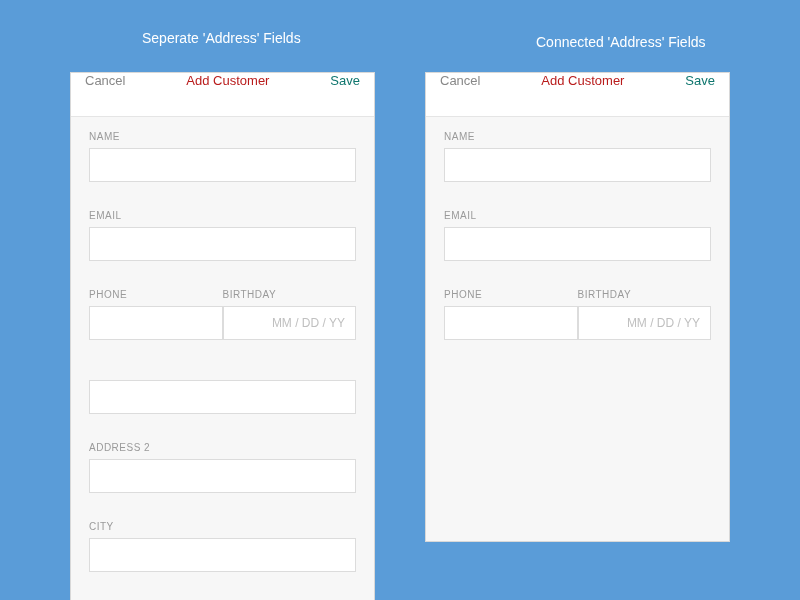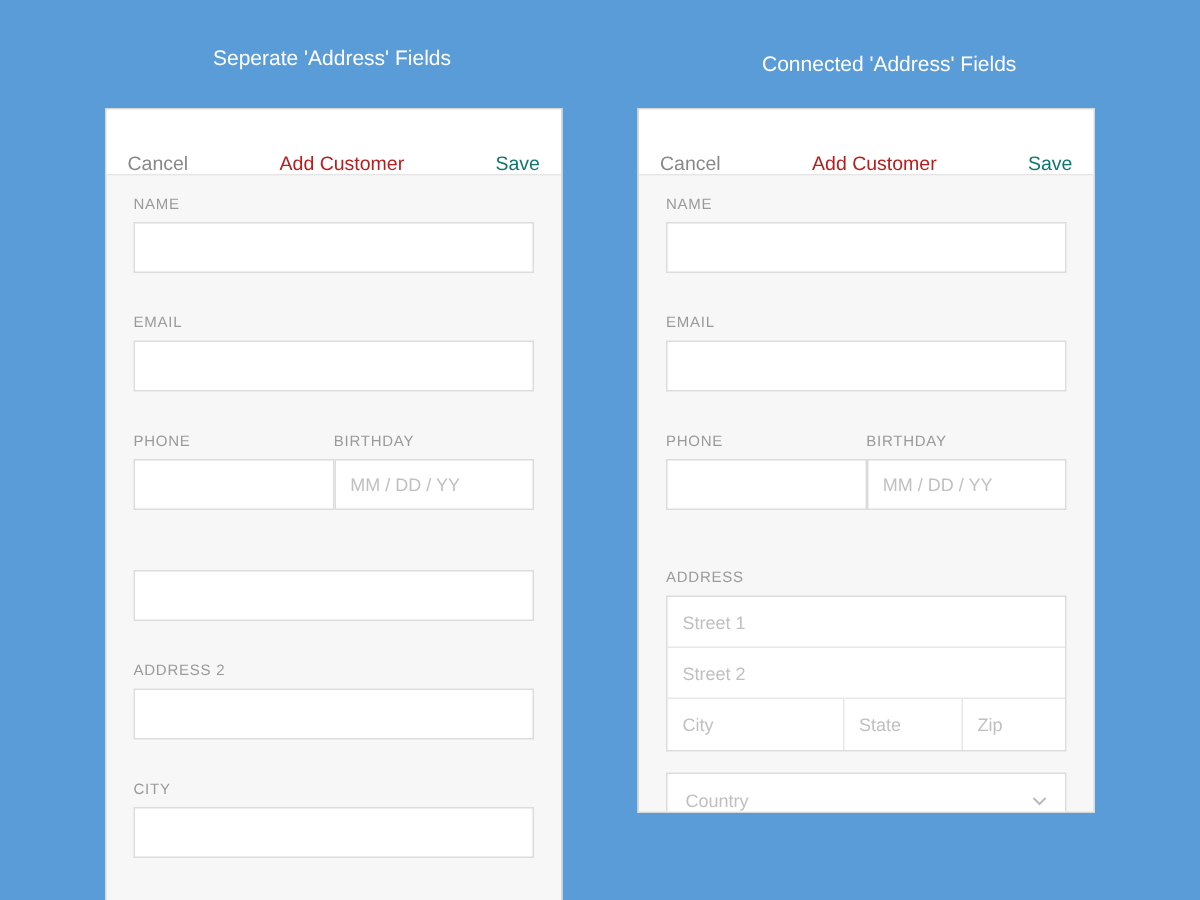--- a/index.html
+++ b/index.html
@@ -11,37 +11,37 @@
     overflow: hidden;
     position: relative;
   }
   .page-title {
     position: absolute;
     color: #fff;
     font-size: 14px;
     font-weight: 400;
   }
   .title-left { left: 142px; top: 30px; }
-  .title-right { left: 508px; top: 34px; }
+  .title-right { left: 536px; top: 34px; }
   .card {
     position: absolute;
     background: #f7f7f7;
     border: 1px solid #d8d8d8;
     top: 72px;
     width: 305px;
     overflow: hidden;
   }
   .card-left { left: 70px; height: 540px; }
   .card-right { left: 425px; height: 470px; }
   .card-header {
     background: #fff;
     border-bottom: 1px solid #e5e5e5;
     height: 44px;
     display: flex;
-    align-items: flex-end;
+    align-items: flex-start;
     justify-content: space-between;
     padding: 0 14px;
     font-size: 13px;
   }
   .hdr-cancel { color: #888; cursor: pointer; }
   .hdr-title  { color: #b91c1c; }
   .hdr-save   { color: #0f766e; cursor: pointer; }
   .card-body { padding: 14px 18px 0 18px; }
   .field      { margin-bottom: 28px; }
   .label {
@@ -53,20 +53,21 @@
     text-transform: uppercase;
   }
   .input {
     width: 100%;
     height: 34px;
     border: 1px solid #dcdcdc;
     background: #fff;
     font-size: 12px;
     padding: 0 10px;
     color: #888;
+    text-align: right;
   }
   .input::placeholder { color: #c0c0c0; }
   .row { display: flex; }
   .row .field { flex: 1; }
   .gap-lg { margin-top: 12px; }
   
   .addr-block {
     border: 1px solid #dcdcdc;
     background: #fff;
   }
@@ -194,36 +195,15 @@
       <div class="field">
         <span class="label">PHONE</span>
         <input class="input" style="">
       </div>
       <div class="field">
         <span class="label">BIRTHDAY</span>
         <input class="input" placeholder="MM / DD / YY" style="">
       </div>
     </div>
 
-    <div class="field gap-lg">
-      <span class="label">ADDRESS</span>
-      <div class="addr-block">
-        <input class="addr-cell" placeholder="Street 1" style="">
-        <input class="addr-cell" placeholder="Street 2" style="">
-        <div class="addr-row">
-          <input class="addr-cell c-city" placeholder="City" style="">
-          <input class="addr-cell c-state" placeholder="State" style="">
-          <input class="addr-cell c-zip" placeholder="Zip" style="">
-        </div>
-      </div>
-
-      <div class="country-select">
-        <span>Country</span>
-        <span class="chevron">
-          <svg viewBox="0 0 10 10" width="10" height="10">
-              <path d="M1 3 L5 7 L9 3" fill="none" stroke="#bbb" stroke-width="1.4"></path>
-            </svg>
-        </span>
-      </div>
-    </div>
 
   </div>
 </div>
 
 </body></html>

